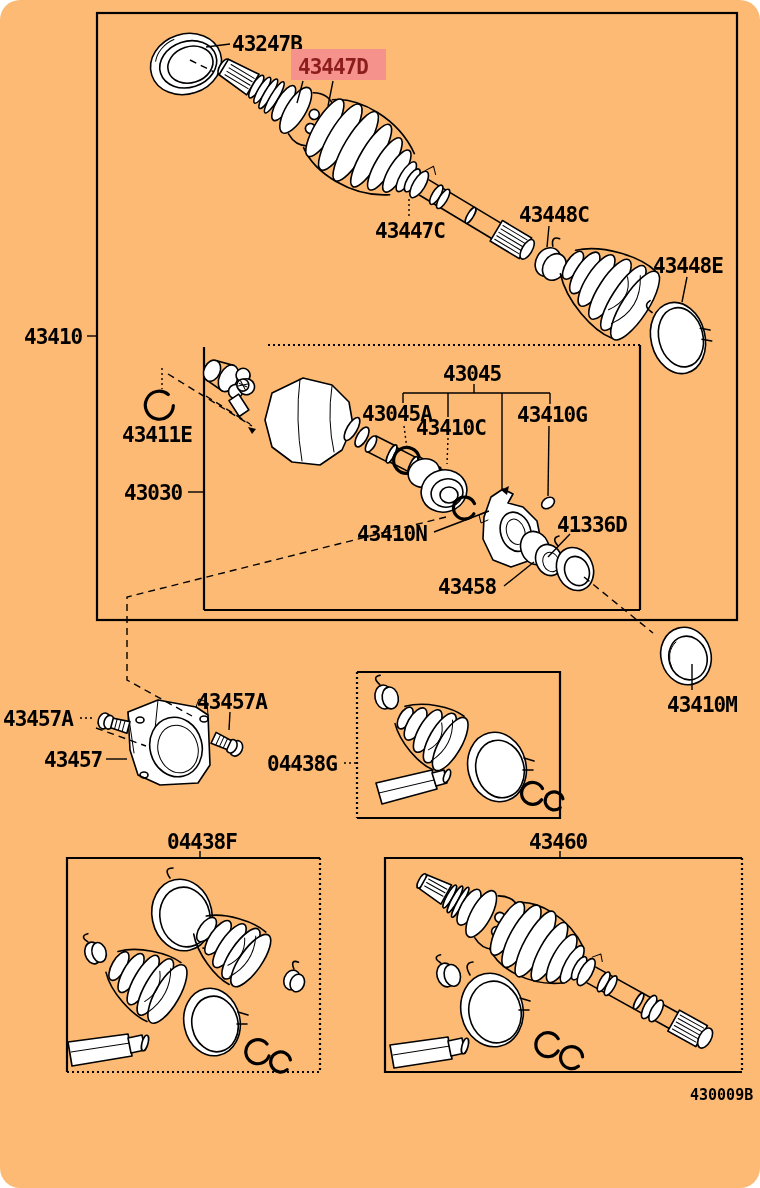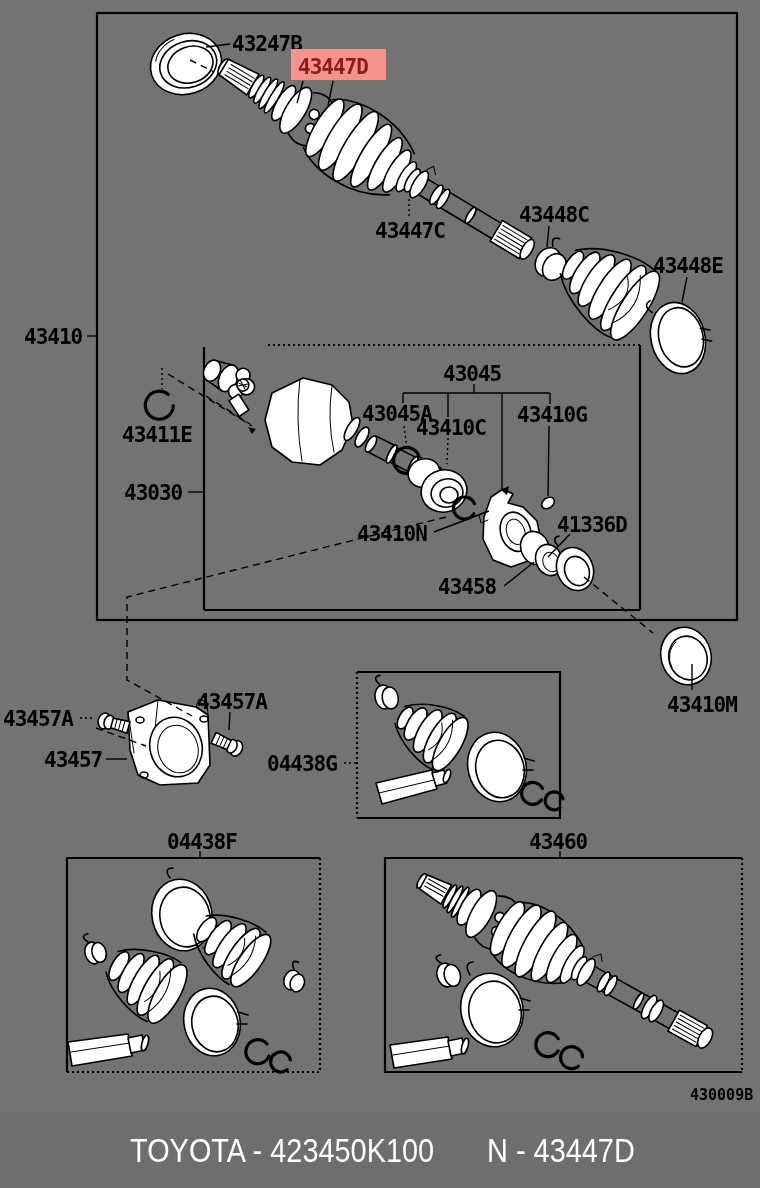--- a/index.html
+++ b/index.html
@@ -1,17 +1,17 @@
 <!DOCTYPE html>
 <html><head>
 <meta charset="utf-8">
 <style>
   html,body{margin:0;padding:0;background:#fff;}
-  #stage{position:relative;width:760px;height:1188px;background:#737373;overflow:hidden;
-         font-family:"Liberation Sans",sans-serif;}
+  #stage{position:relative;width:760px;height:1188px;background:#fdba74;overflow:hidden;
+         font-family:"Liberation Sans",sans-serif;border-radius:20px;}
   svg{position:absolute;left:0;top:0;}
   
   .art{stroke:#000;stroke-width:1.6;fill:none;stroke-linejoin:round;stroke-linecap:round;}
   .fw{fill:#fff;}
   .blk{fill:#000;stroke:none;}
   .thin{stroke-width:1;}
   .ring{stroke:#000;stroke-width:3.2;fill:none;stroke-linecap:round;}
   .ln{stroke:#000;stroke-width:1.4;fill:none;}
   .thk{stroke-width:2.2;}
   .dash{stroke-dasharray:7 5;}
@@ -415,17 +415,13 @@
     <text x="3" y="726" class="lbl">43457A</text>
     <text x="197" y="709" class="lbl">43457A</text>
     <text x="44" y="767" class="lbl">43457</text>
     <text x="267" y="771" class="lbl">04438G</text>
     <text x="167" y="849" class="lbl">04438F</text>
     <text x="529" y="849" class="lbl">43460</text>
     <text x="690" y="1100" class="lbl-sm">430009B</text>
   </g>
 </svg>
 
-  <div id="footer">
-    <span class="f-left">TOYOTA - 423450K100</span>
-    <span class="f-right">N - 43447D</span>
-  </div>
 </div>
 
 </body></html>

